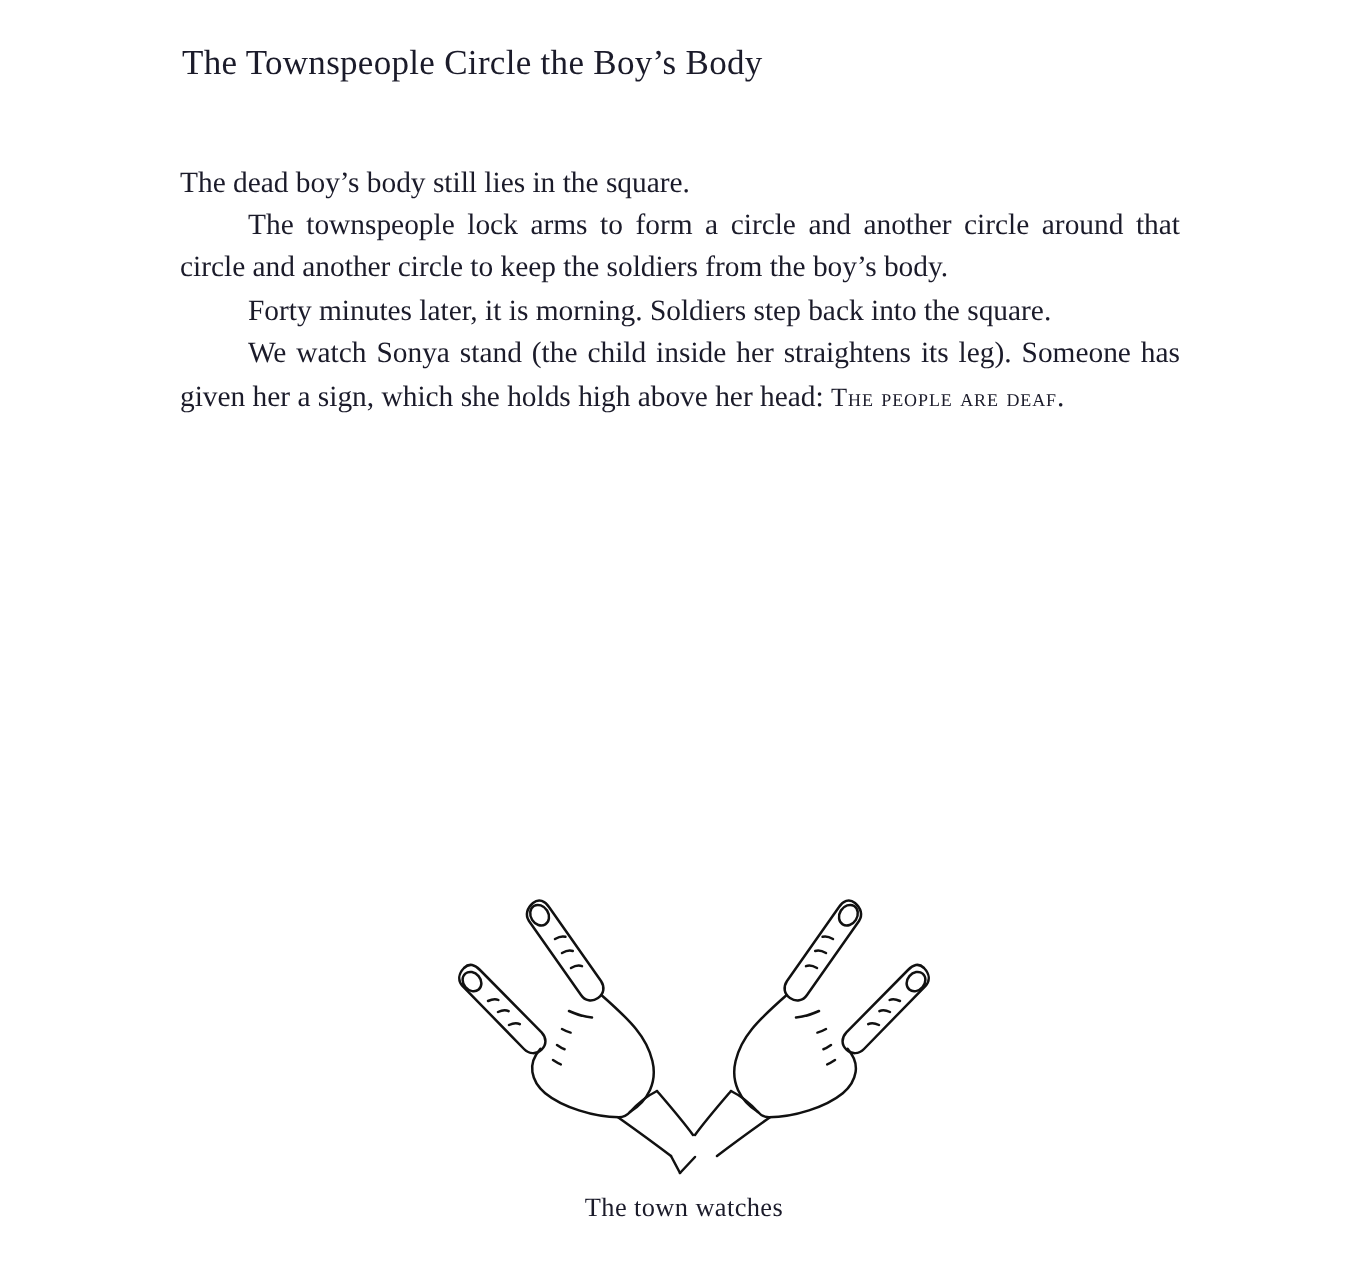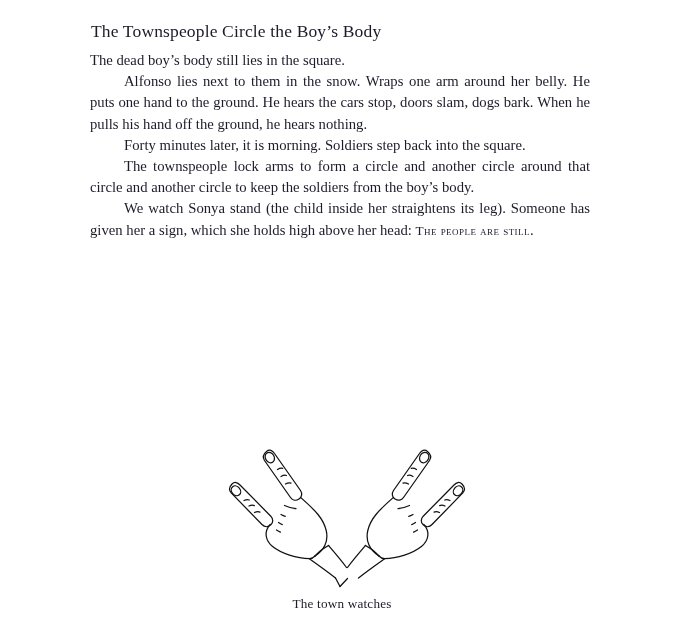--- a/index.html
+++ b/index.html
@@ -30,21 +30,21 @@
     font-size: 17.5px;
     line-height: 24px;
     font-weight: 400;
     letter-spacing: 0.15px;
     color: #1b1b2a;
     white-space: nowrap;
   }
   .body-block {
     position: absolute;
     left: 90px;
-    top: 50px;
+    top: 82px;
     width: 500px;
     font-size: 14.7px;
     line-height: 21.2px;
     text-align: justify;
     text-justify: inter-word;
     color: #1b1b2a;
     hyphens: none;
   }
   .body-block p {
     margin: 0;
@@ -87,24 +87,23 @@
 </style>
 </head>
 <body>
 
 <div class="page">
 
   <h1 class="chapter-title">The Townspeople Circle the Boy’s Body</h1>
 
   <div class="body-block">
     <p>The dead boy’s body still lies in the square.</p>
-    <p class="indent">Alfonso lies next to them in the snow. Wraps one arm around her belly. He puts one hand to the ground. He hears the cars stop, doors slam, dogs bark. When he pulls his hand off the ground, he hears nothing.</p>
+    <p class="indent">The townspeople lock arms to form a circle and another circle around that circle and another circle to keep the soldiers from the boy’s body.</p>
     <p class="indent">Forty minutes later, it is morning. Soldiers step back into the square.</p>
-    <p class="indent">The townspeople lock arms to form a circle and another circle around that circle and another circle to keep the soldiers from the boy’s body.</p>
-    <p class="indent"><span>We watch Sonya stand (the child inside her straightens its leg). Someone has given her a sign, which she holds high above her head: </span><span class="smallcaps">The people are still</span><span>.</span></p>
+    <p class="indent"><span>We watch Sonya stand (the child inside her straightens its leg). Someone has given her a sign, which she holds high above her head: </span><span class="smallcaps">The people are deaf</span><span>.</span></p>
   </div>
 
   <figure class="figure" style="margin:0;">
     <div class="figure-art">
       <svg viewBox="0 0 250 152" width="250" height="152" xmlns="http://www.w3.org/2000/svg">
         <g fill="none" stroke="#111111" stroke-width="1.25" stroke-linecap="round" stroke-linejoin="round">
 
           <path d="M44.5,11.5 C41.5,14 40.5,17.5 42.5,20.5 L68.5,57.5 C70.5,60.5 74,61 77,59 C80,57 80.5,53.5 78.5,50.5 L52.5,13.5 C50.5,10.5 47.5,9 44.5,11.5 Z"></path>
 
           <ellipse cx="47.8" cy="17.6" rx="4.4" ry="5.4" transform="rotate(-32 47.8 17.6)"></ellipse>

